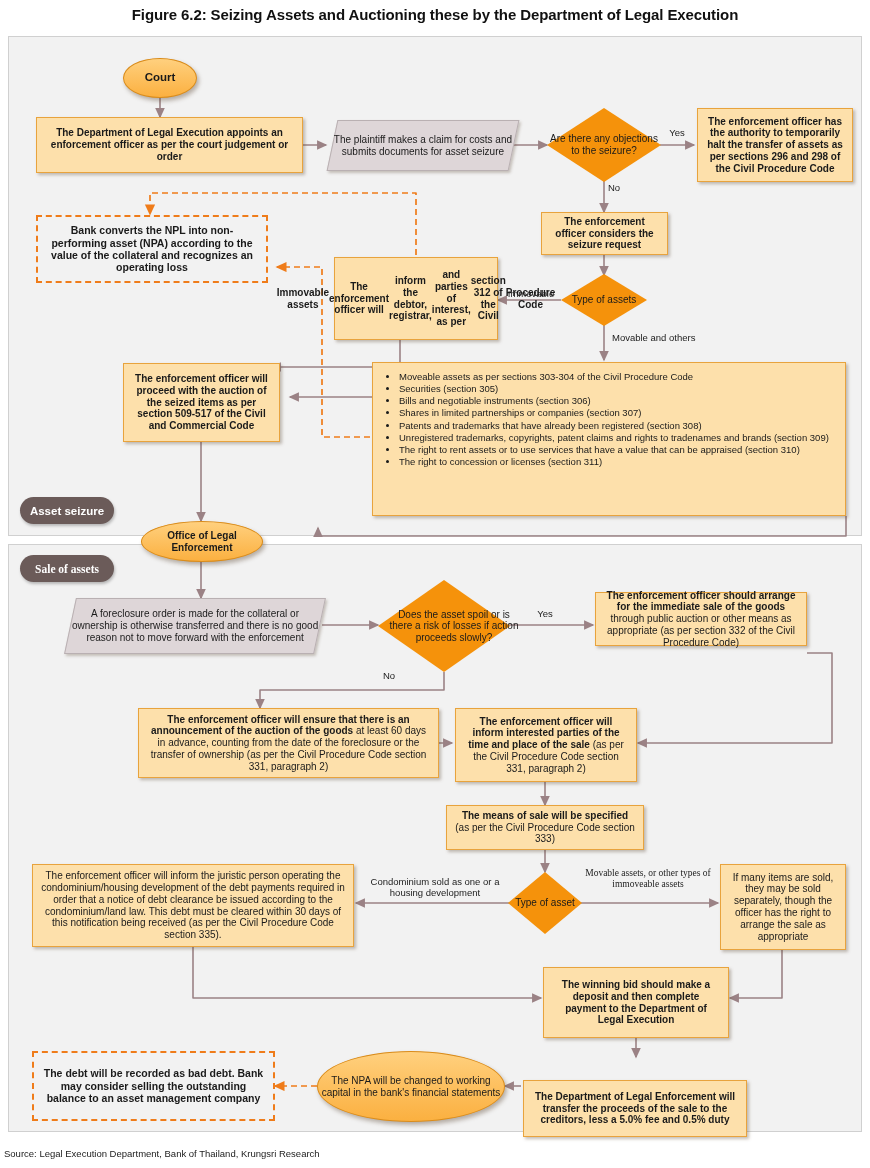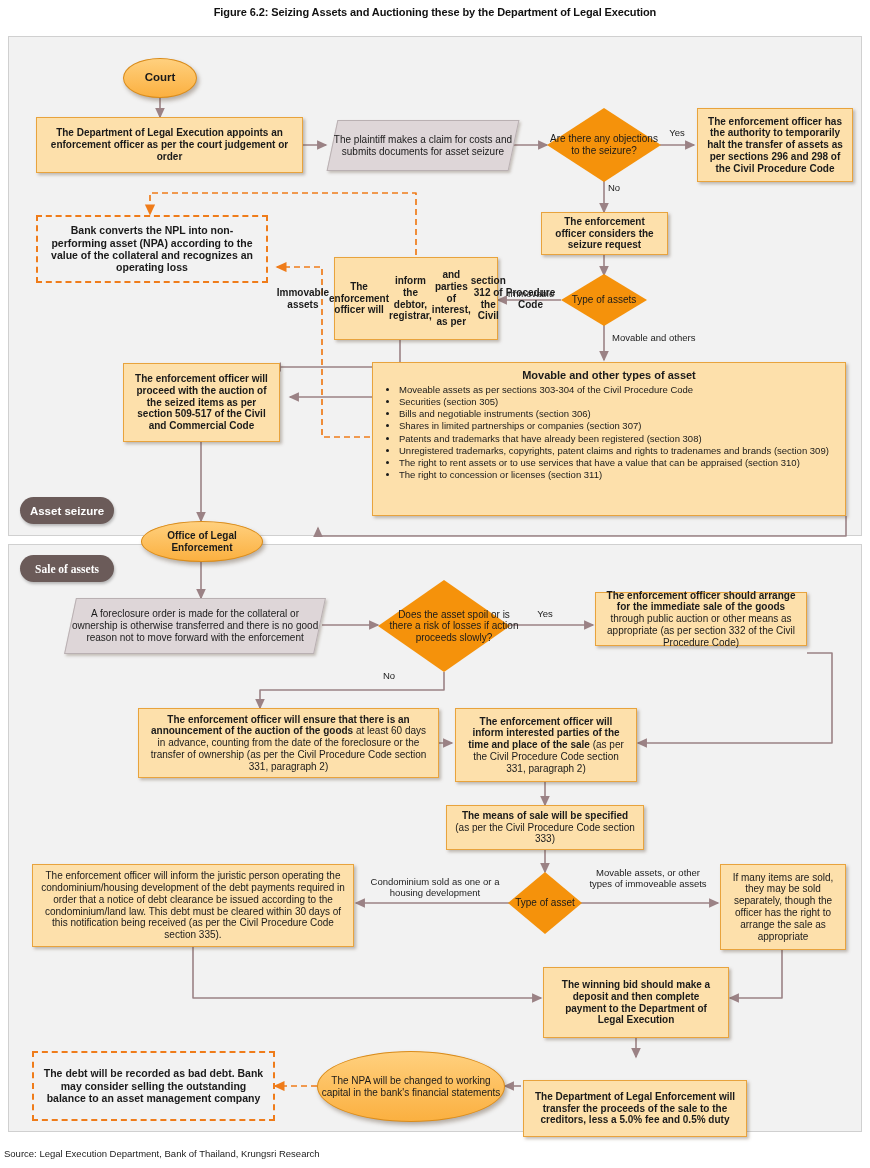--- a/index.html
+++ b/index.html
@@ -13,21 +13,21 @@
     position: relative;
     font-family: "Liberation Sans", sans-serif;
     color: #1a1a1a;
     overflow: hidden;
   }
   #figure-title {
     position: absolute;
     left: 0; top: 6px;
     width: 870px;
     text-align: center;
-    font-size: 11px;
+    font-size: 15px;
     font-weight: bold;
     color: #111;
     letter-spacing: -0.1px;
   }
   .panel {
     position: absolute;
     background: #f2f2f2;
     border: 1px solid #d0d0d0;
     box-sizing: border-box;
   }
@@ -257,21 +257,20 @@
     <span style="display:block">inform the debtor, registrar,</span>
     <span style="display:block">and parties of interest, as per</span>
     <span style="display:block">section 312 of the Civil</span>
     <span style="display:block">Procedure Code</span>
   </div>
 
 <div class="node box bold" style="left:123px; top:363px; width:157px; height:79px;">The enforcement officer will proceed with the auction of the seized items as per section 509-517 of the Civil and Commercial Code</div>
 
 <div class="node box" style="left:372px; top:362px; width:474px; height:154px; align-items:flex-start; justify-content:flex-start; padding:6px 10px;">
   <span class="inner-col">
-    <span class="list-title">Movable and other types of asset</span>
     <ul class="asset-list">
       <li>Moveable assets as per sections 303-304 of the Civil Procedure Code</li>
       <li>Securities (section 305)</li>
       <li>Bills and negotiable instruments (section 306)</li>
       <li>Shares in limited partnerships or companies (section 307)</li>
       <li>Patents and trademarks that have already been registered (section 308)</li>
       <li>Unregistered trademarks, copyrights, patent claims and rights to tradenames and brands (section 309)</li>
       <li>The right to rent assets or to use services that have a value that can be appraised (section 310)</li>
       <li>The right to concession or licenses (section 311)</li>
     </ul>
@@ -323,21 +322,21 @@
     <span>(as per the Civil Procedure Code section 333)</span>
   </span>
 </div>
 
 <div class="diamond-wrap" style="left:508px; top:872px; width:74px; height:62px;">
   <div class="diamond-shape"></div>
   <div class="diamond-label">Type of asset</div>
 </div>
 
 <div class="edge-label wrap" style="left:360px; top:877px; width:150px;">Condominium sold as one or a housing development</div>
-<div class="edge-label wrap" style="left:584px; top:868px; width:128px;">Movable assets, or other types of immoveable assets</div>
+<div class="edge-label wrap" style="left:584px; top:868px; width:128px;font-family:Liberation Serif, serif;">Movable assets, or other types of immoveable assets</div>
 
 <div class="node box" style="left:32px; top:864px; width:322px; height:83px; padding:5px 8px;">The enforcement officer will inform the juristic person operating the condominium/housing development of the debt payments required in order that a notice of debt clearance be issued according to the condominium/land law. This debt must be cleared within 30 days of this notification being received (as per the Civil Procedure Code section 335).</div>
 
 <div class="node box" style="left:720px; top:864px; width:126px; height:86px; padding:4px 6px;">If many items are sold, they may be sold separately, though the officer has the right to arrange the sale as appropriate</div>
 
 <div class="node box bold" style="left:543px; top:967px; width:186px; height:71px; padding:4px 8px;">The winning bid should make a deposit and then complete payment to the Department of Legal Execution</div>
 
 <div class="node box bold" style="left:523px; top:1080px; width:224px; height:57px; padding:4px 8px;">The Department of Legal Enforcement will transfer the proceeds of the sale to the creditors, less a 5.0% fee and 0.5% duty</div>
 
 <div class="node ellipse small" style="left:317px; top:1051px; width:188px; height:71px; font-weight:normal;">The NPA will be changed to working capital in the bank's financial statements</div>

